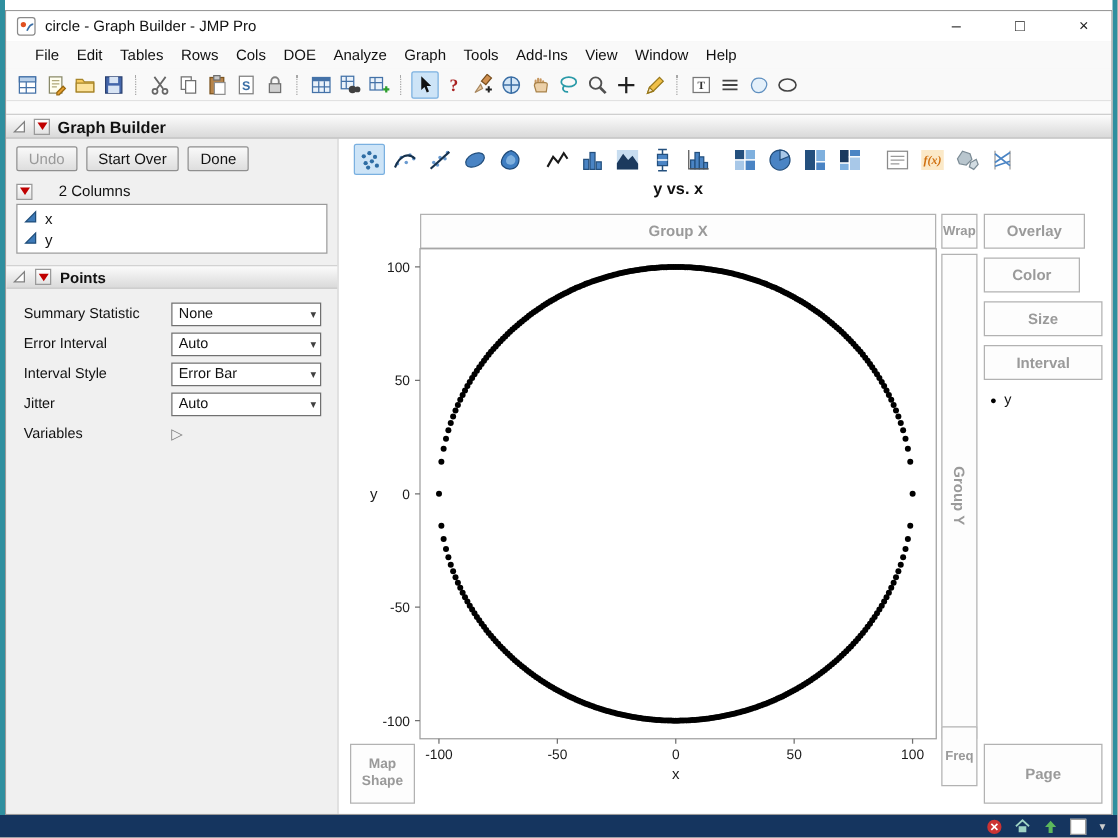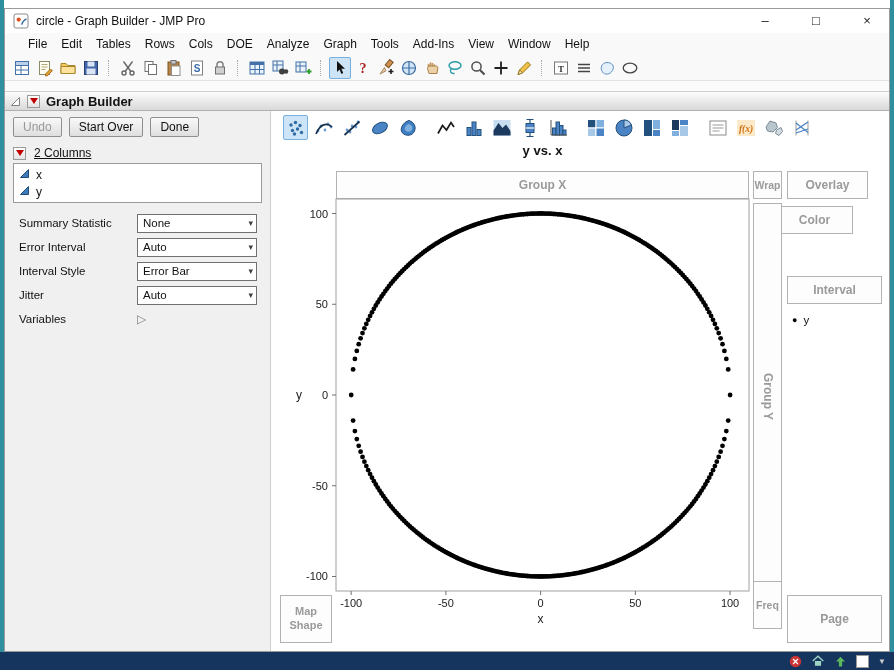--- a/index.html
+++ b/index.html
@@ -24,21 +24,21 @@
 #toolgap{height:10px;background:#fbfbfb;flex:0 0 auto;}
 #gb-header{height:20px;display:flex;align-items:center;gap:6px;padding-left:5px;background:linear-gradient(#fcfcfc,#d9d9d9);border-top:1px solid #cfcfcf;border-bottom:1px solid #b0b0b0;flex:0 0 auto;}
 #gb-header .hdr-label{font-weight:bold;font-size:13px;}
 .red-tri-btn{width:13px;height:13px;border:1px solid #9a9a9a;background:linear-gradient(#ffffff,#e3e3e3);display:flex;align-items:center;justify-content:center;}
 .collapse{display:flex;align-items:center;}
 #content{flex:1;display:flex;min-height:0;}
 #left-panel{flex:0 0 266px;width:266px;background:#f0f0f0;border-right:1px solid #cfcfcf;overflow:hidden;}
 #builder-buttons{display:flex;gap:7px;padding:6px 0 0 8px;}
 .jbtn{font-size:12px;padding:2px 9px;border:1px solid #8f8f8f;border-radius:2px;background:linear-gradient(#f9f9f9,#dedede);color:#111;}
 .jbtn.disabled{color:#9a9a9a;}
-#columns-header{display:flex;align-items:center;gap:8px;margin:9px 0 3px 8px;font-size:12px;text-decoration:underline;}
+#columns-header{display:flex;align-items:center;gap:21px;margin:9px 0 3px 8px;font-size:12px;}
 #columns-list{margin:0 8px;background:#fff;border:1px solid #9a9a9a;min-height:40px;padding:2px 3px;}
 .col-item{display:flex;align-items:center;gap:6px;height:17px;padding-left:2px;font-size:12px;}
 #points-header{margin-top:9px;height:19px;display:flex;align-items:center;gap:7px;padding-left:5px;background:linear-gradient(#fbfbfb,#dadada);border-top:1px solid #d2d2d2;border-bottom:1px solid #c2c2c2;}
 #points-header .hdr-label{font-weight:bold;font-size:12px;}
 #points-controls{padding:8px 10px 0 14px;}
 .control-row{display:flex;align-items:center;height:24px;}
 .ctl-label{width:118px;font-size:11.5px;}
 .combo{width:120px;height:19px;background:#fff;border:1px solid #707070;display:flex;align-items:center;justify-content:space-between;padding:0 3px 0 5px;font-size:11.5px;}
 .combo .arrow{font-size:9px;color:#404040;}
 .slider{width:120px;height:12px;position:relative;}
@@ -48,21 +48,21 @@
 #graph-area{flex:1;position:relative;background:#fff;overflow:hidden;}
 #element-toolbar{position:absolute;left:12px;top:4px;display:flex;align-items:center;}
 .elem{width:25px;height:25px;display:flex;align-items:center;justify-content:center;border:1px solid transparent;border-radius:2px;margin-right:3px;}
 .elem.selected{background:#cde4f7;border-color:#7ab0e0;}
 .el-gap{width:10px;}
 #chart-title{position:absolute;left:65px;top:32px;width:413px;text-align:center;font-weight:bold;font-size:13px;}
 .zone{position:absolute;border:1px solid #b2b2b2;background:#fdfdfd;color:#9a9a9a;font-weight:bold;font-size:12px;display:flex;align-items:center;justify-content:center;text-align:center;}
 #zone-group-x{left:65px;top:60px;width:413px;height:28px;}
 #zone-wrap{left:482px;top:60px;width:29px;height:28px;font-size:10.5px;}
 #zone-overlay{left:516px;top:60px;width:81px;height:28px;}
-#zone-color{left:505px;top:95px;width:77px;height:28px;}
+#zone-color{left:516px;top:95px;width:77px;height:28px;}
 #zone-size{left:516px;top:130px;width:95px;height:28px;}
 #zone-interval{left:516px;top:165px;width:95px;height:28px;}
 #zone-group-y{left:482px;top:92px;width:29px;height:388px;writing-mode:vertical-rl;}
 #zone-map-shape{left:9px;top:484px;width:52px;height:48px;font-size:11px;line-height:1.25;padding:2px;}
 #zone-freq{left:482px;top:470px;width:29px;height:48px;font-size:10.5px;}
 #zone-page{left:516px;top:484px;width:95px;height:48px;}
 #legend{position:absolute;left:521px;top:203px;}
 .legend-item{display:flex;align-items:center;gap:6px;font-size:11.5px;color:#111;}
 .legend-marker{font-size:9px;line-height:1;}
 #plot-svg{position:absolute;left:10px;top:80px;}
@@ -303,20 +303,33 @@
               <span>x</span>
             </div>
             <div class="col-item">
               <span><svg width="11" height="11" viewBox="0 0 11 11">
                   <path d="M1.5 9.5h8v-8z" fill="#3d7ab8" stroke="#1f4d7a"></path>
                 </svg></span>
               <span>y</span>
             </div>
           </div>
 
+        <div id="points-header">
+          <span class="collapse">
+              <svg width="11" height="11" viewBox="0 0 11 11">
+                <path d="M9.5 1.5v8h-8z" fill="#fdfdfd" stroke="#808080"></path>
+              </svg>
+            </span>
+          <span class="red-tri-btn">
+              <svg width="10" height="8" viewBox="0 0 10 8">
+                <path d="M1 1h8l-4 6z" fill="#c00000"></path>
+              </svg>
+            </span>
+          <span class="hdr-label">Points</span>
+        </div>
         <div id="points-controls">
             <div class="control-row">
               <span class="ctl-label">Summary Statistic</span>
               <div class="combo">
                 <span>None</span>
                 <span class="arrow">▾</span>
               </div>
             </div>
             <div class="control-row">
               <span class="ctl-label">Error Interval</span>
@@ -496,20 +509,21 @@
                 <path d="M4 5l12 9.5M4 12l12-8M4 15l12-4" stroke="#4a84c4" stroke-width="1.3" fill="none"></path>
               </svg>
             </span>
           </div>
         <div id="chart-title">y vs. x</div>
 
         <div class="zone" id="zone-group-x">Group X</div>
         <div class="zone" id="zone-wrap">Wrap</div>
         <div class="zone" id="zone-overlay">Overlay</div>
         <div class="zone" id="zone-color">Color</div>
+        <div class="zone" id="zone-size">Size</div>
         <div class="zone" id="zone-interval">Interval</div>
         <div class="zone" id="zone-group-y">Group Y</div>
         <div class="zone" id="zone-map-shape">Map Shape</div>
         <div class="zone" id="zone-freq">Freq</div>
         <div class="zone" id="zone-page">Page</div>
 
         <div id="legend">
             <div class="legend-item">
               <span class="legend-marker" style="color: rgb(0, 0, 0);">●</span>
               <span>y</span>

